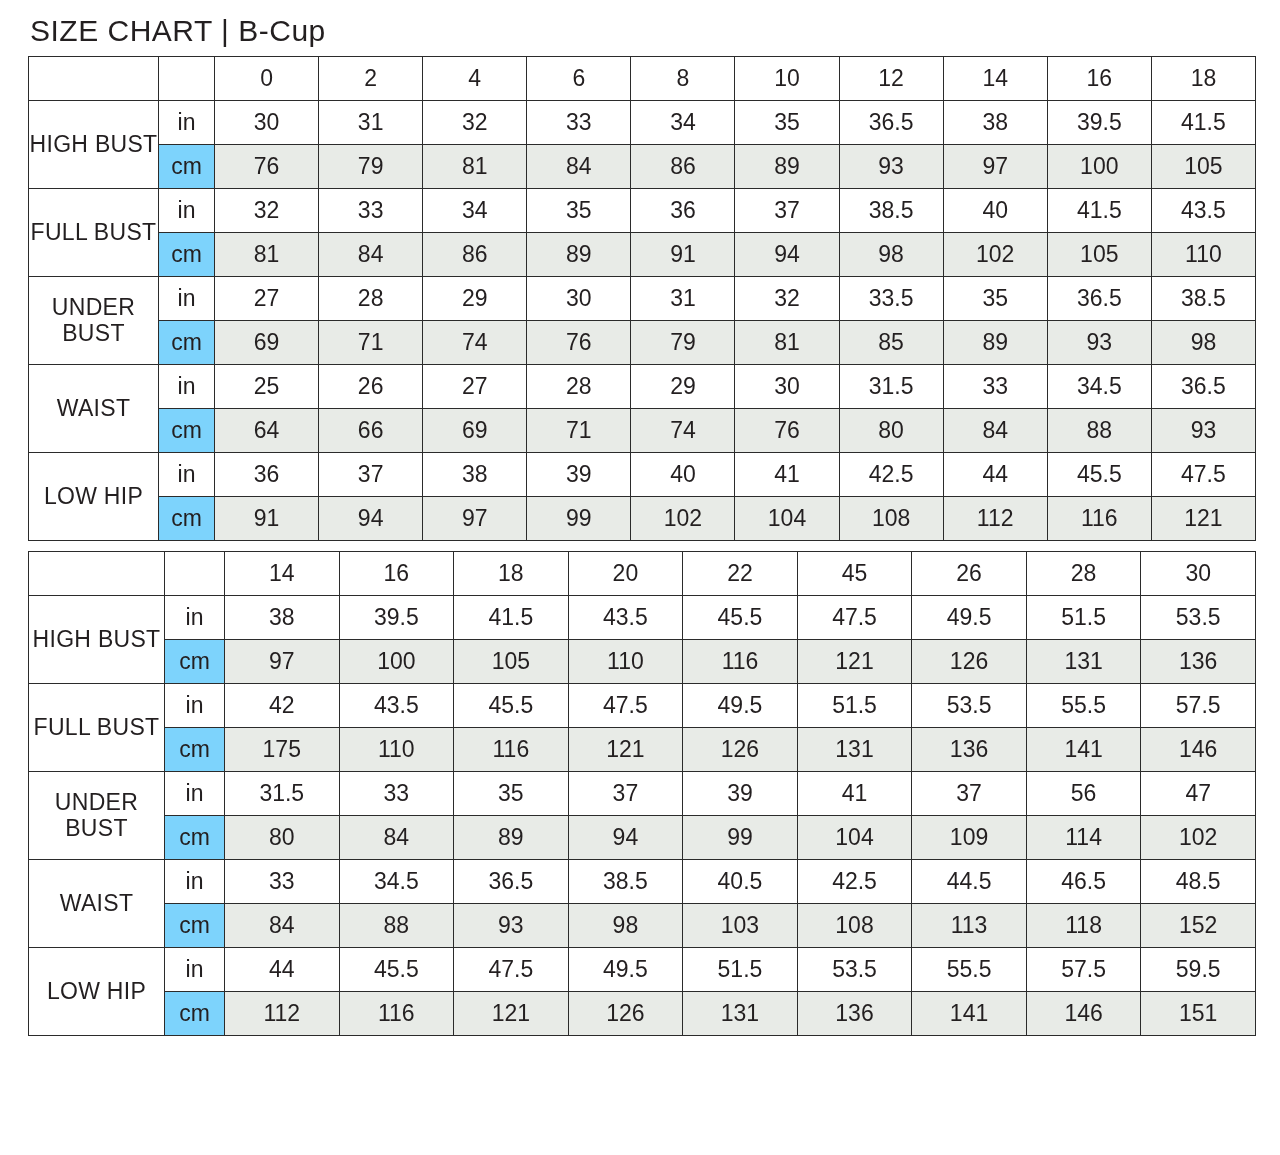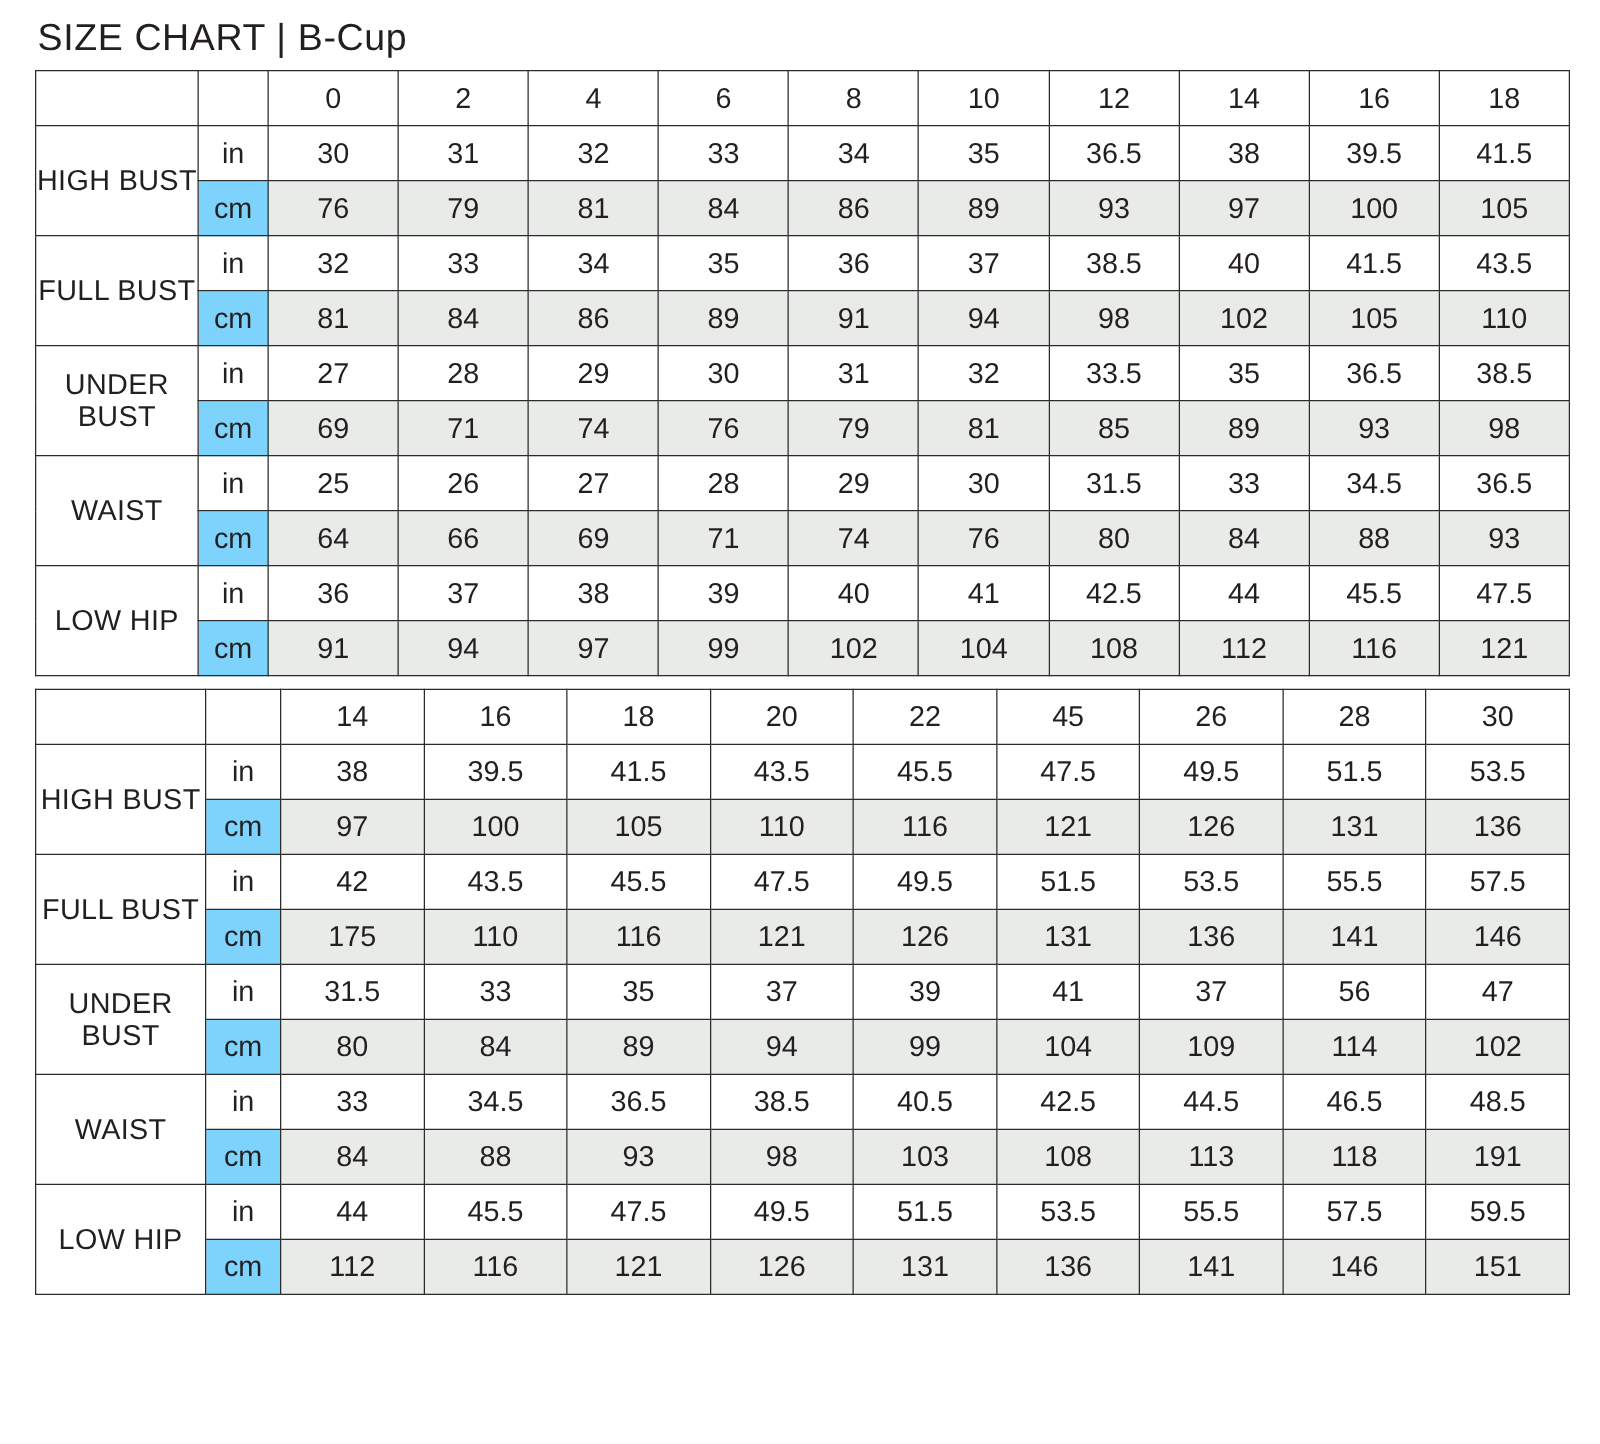--- a/index.html
+++ b/index.html
@@ -355,21 +355,21 @@
           <tr class="cm-row">
             <td class="unit-cell">cm</td>
             <td>84</td>
             <td>88</td>
             <td>93</td>
             <td>98</td>
             <td>103</td>
             <td>108</td>
             <td>113</td>
             <td>118</td>
-            <td>191</td>
+            <td>152</td>
           </tr>
           <tr class="in-row">
             <td class="row-label row-label-cell" rowspan="2">LOW HIP</td>
             <td class="unit-cell">in</td>
             <td>44</td>
             <td>45.5</td>
             <td>47.5</td>
             <td>49.5</td>
             <td>51.5</td>
             <td>53.5</td>

